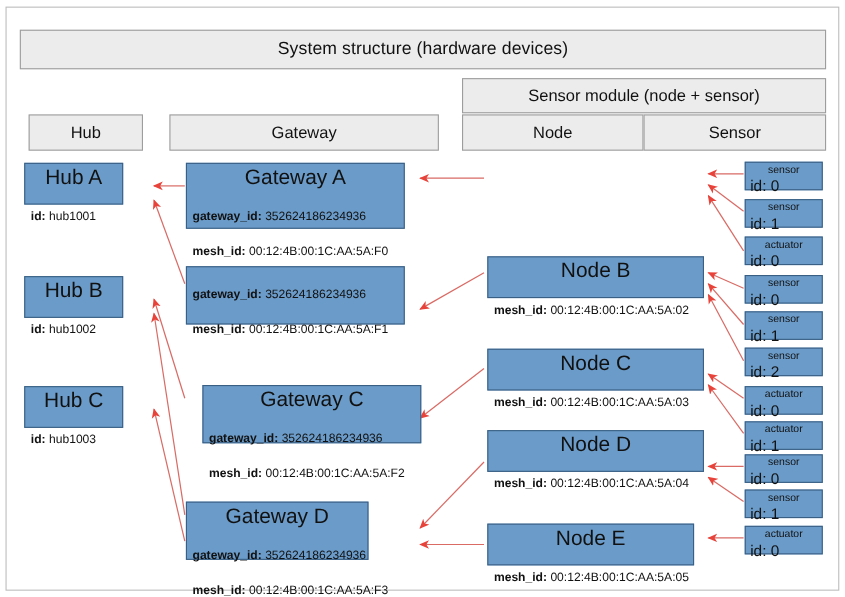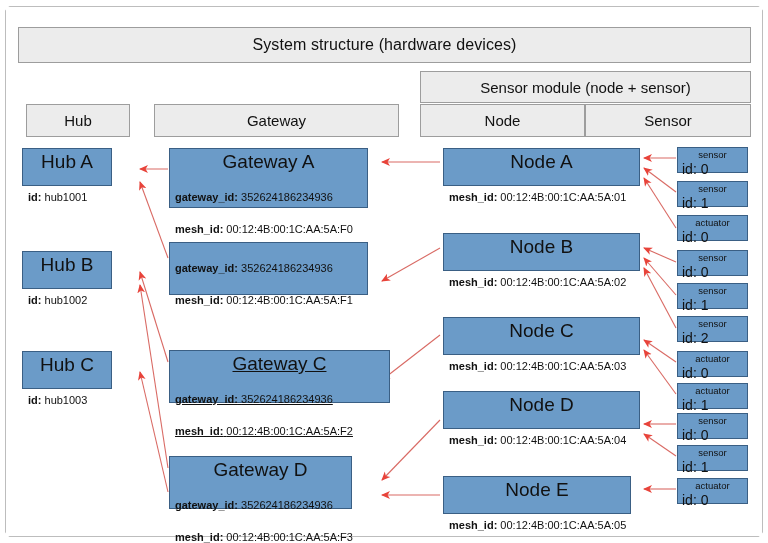--- a/index.html
+++ b/index.html
@@ -10,21 +10,20 @@
   body {
     font-family: "Liberation Sans", sans-serif;
     -webkit-font-smoothing: antialiased;
   }
   #canvas {
     position: relative;
     width: 768px;
     height: 543px;
     background: #ffffff;
     overflow: hidden;
-    border-radius: 26px;
   }
   #svg-layer {
     position: absolute;
     left: 0;
     top: 0;
     width: 768px;
     height: 543px;
     pointer-events: none;
   }
   .node-box {
@@ -215,51 +214,44 @@
     <div class="entity-line">
       <b>gateway_id:</b>
       <span>352624186234936</span>
     </div>
     <div class="entity-line">
       <b>mesh_id:</b>
       <span>00:12:4B:00:1C:AA:5A:F1</span>
     </div>
   </div>
 
-  <div class="node-box" style="left:169px; top:350px; width:221px; height:53px;text-decoration:underline;">
+  <div class="node-box" style="left:184px; top:350px; width:199px; height:53px;">
     <div class="entity-title">Gateway C</div>
     <div class="entity-line">
       <b>gateway_id:</b>
       <span>352624186234936</span>
     </div>
     <div class="entity-line">
       <b>mesh_id:</b>
       <span>00:12:4B:00:1C:AA:5A:F2</span>
     </div>
   </div>
 
-  <div class="node-box" style="left:169px; top:456px; width:183px; height:53px;">
+  <div class="node-box" style="left:169px; top:456px; width:166px; height:53px;">
     <div class="entity-title">Gateway D</div>
     <div class="entity-line">
       <b>gateway_id:</b>
       <span>352624186234936</span>
     </div>
     <div class="entity-line">
       <b>mesh_id:</b>
       <span>00:12:4B:00:1C:AA:5A:F3</span>
     </div>
   </div>
 
-  <div class="node-box" style="left:443px; top:148px; width:197px; height:38px;">
-    <div class="entity-title">Node A</div>
-    <div class="entity-line">
-      <b>mesh_id:</b>
-      <span>00:12:4B:00:1C:AA:5A:01</span>
-    </div>
-  </div>
 
   <div class="node-box" style="left:443px; top:233px; width:197px; height:38px;">
     <div class="entity-title">Node B</div>
     <div class="entity-line">
       <b>mesh_id:</b>
       <span>00:12:4B:00:1C:AA:5A:02</span>
     </div>
   </div>
 
   <div class="node-box" style="left:443px; top:317px; width:197px; height:38px;">

